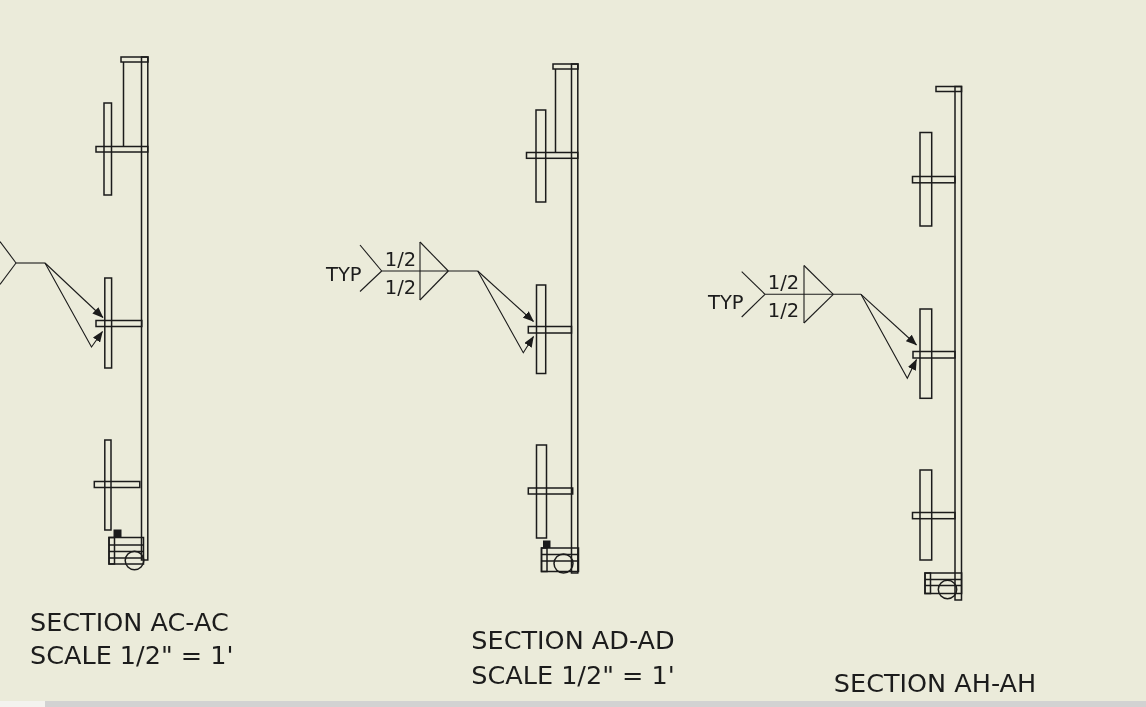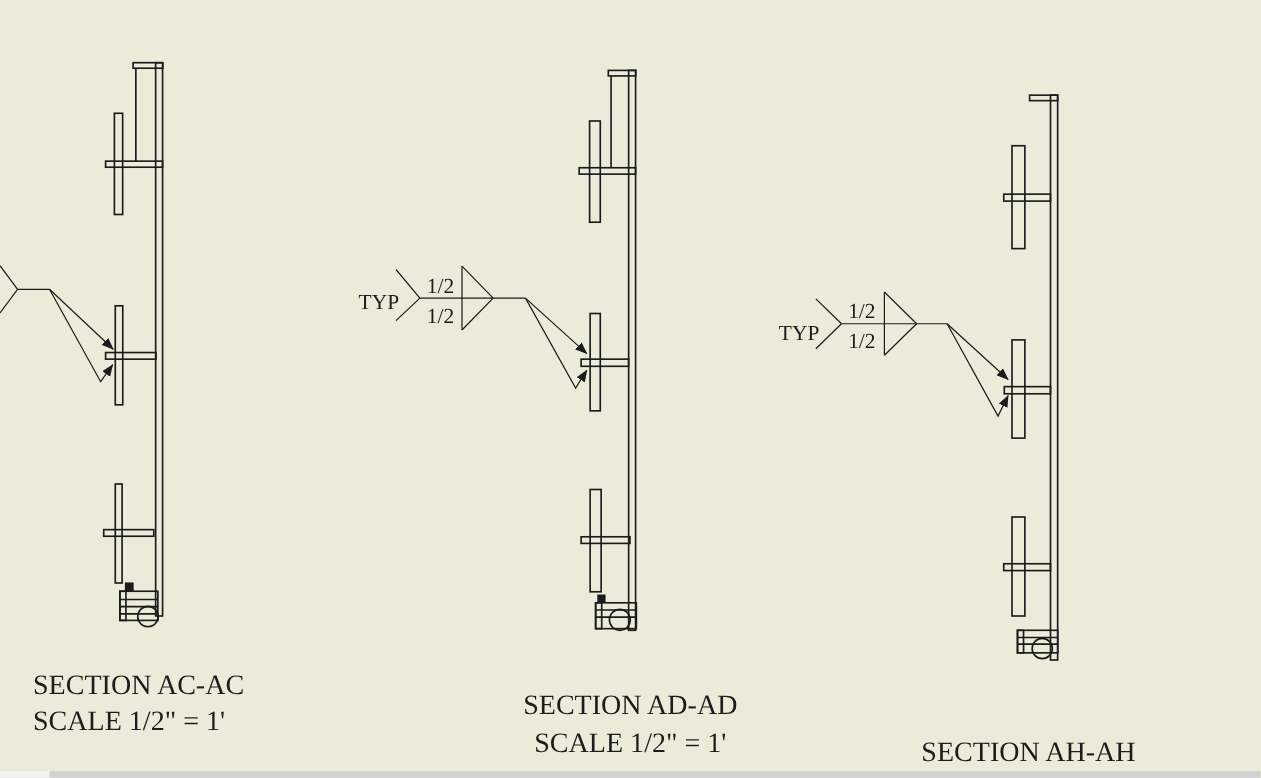--- a/index.html
+++ b/index.html
@@ -1,18 +1,18 @@
 <!DOCTYPE html>
 <html><head>
 <meta charset="utf-8">
 <style>
   html,body{margin:0;padding:0;}
   body{width:1146px;height:707px;overflow:hidden;background:#EBEBDA;
        font-family:"DejaVu Sans", sans-serif;}
-  .canvas{position:relative;width:1146px;height:707px;background:#EBEBDA;font-family:Liberation Serif, serif;}
+  .canvas{position:relative;width:1146px;height:707px;background:#EBEBDA;}
   svg{position:absolute;left:0;top:0;display:block;}
   svg .s{stroke:#1B1B1B;fill:none;stroke-width:1.5;}
   svg .thin{stroke:#1B1B1B;fill:none;stroke-width:1.1;}
   svg .f{fill:#1B1B1B;stroke:none;}
   svg text{fill:#1C1C1C;}
   svg .label{font-size:25.5px;}
   svg .weldtxt{font-size:19.5px;}
   .scrollbar{position:absolute;left:0;top:701px;width:1146px;height:6px;background:#D2D2D2;}
   .scrollbar-corner{position:absolute;left:0;top:0;width:45px;height:6px;background:#F3F3EF;}
 </style>

